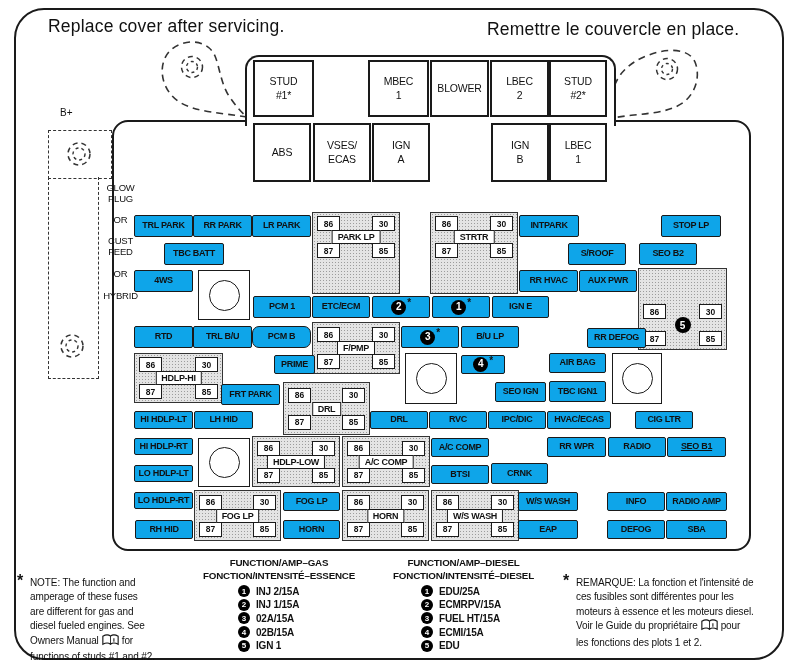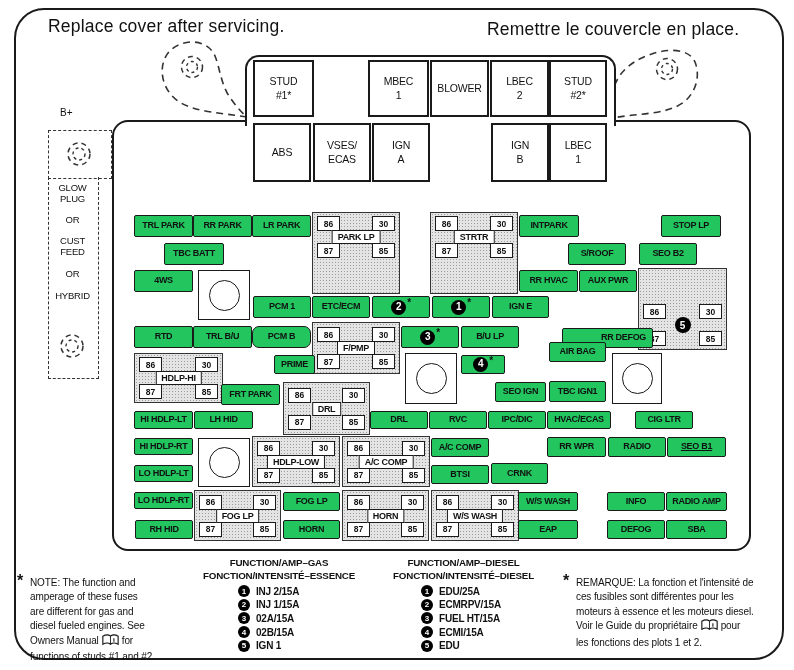--- a/index.html
+++ b/index.html
@@ -9,21 +9,21 @@
   
   .outer{left:14px;top:8px;width:766px;height:648px;border:2.2px solid #1a1a1a;border-radius:30px;}
   .panel{left:112px;top:120px;width:635px;height:427px;border:2.2px solid #1a1a1a;border-radius:16px;background:#fff;}
   .top-enclosure{left:245px;top:55px;width:367px;height:69px;border:2.2px solid #1a1a1a;border-bottom:none;
                  border-radius:14px 14px 0 0;background:#fff;z-index:3;}
   .hdr{font-size:17.5px;letter-spacing:.2px;white-space:nowrap;z-index:2;}
   
   .bigbox{border:2px solid #1a1a1a;background:#fff;display:flex;align-items:center;justify-content:center;
           text-align:center;font-size:10.5px;line-height:1.3;white-space:pre-line;z-index:4;letter-spacing:-0.2px;}
   
-  .fuse{border:1.6px solid #1a1a1a;border-radius:2px;background:#22c55e;display:flex;align-items:center;
+  .fuse{border:1.6px solid #1a1a1a;border-radius:2px;background:#0ea5e9;display:flex;align-items:center;
         justify-content:center;text-align:center;font-size:9px;font-weight:700;letter-spacing:-0.3px;
         white-space:pre-line;line-height:1.05;z-index:5;}
   
   .relay{background-color:#e4e4e4;
          background-image:radial-gradient(#9c9c9c 0.7px, rgba(0,0,0,0) 0.8px);
          background-size:3px 3px;border:1.4px solid #333;z-index:4;}
   .relay-inner{position:absolute;left:2px;right:2px;height:44px;}
   .pin{position:absolute;width:21px;height:13px;border:1.5px solid #1a1a1a;background:#fff;font-size:8.5px;
        font-weight:700;display:flex;align-items:center;justify-content:center;}
   .pin.tl{left:2px;top:1px;} .pin.tr{right:2px;top:1px;} .pin.bl{left:2px;bottom:1px;} .pin.br{right:2px;bottom:1px;}
@@ -80,21 +80,21 @@
     <circle cx="72" cy="346" r="11" fill="none" stroke="#333" stroke-width="1.5" stroke-dasharray="5 4"></circle>
     <circle cx="72" cy="346" r="6" fill="none" stroke="#333" stroke-width="1.4" stroke-dasharray="3 3"></circle>
   </svg>
 
   <div class="abs hdr" style="left:48px;top:16px;">Replace cover after servicing.</div>
   <div class="abs hdr" style="left:487px;top:19px;">Remettre le couvercle en place.</div>
 
   <div class="abs bplus" style="left:60px;top:107px;">B+</div>
   <div class="abs dashbox" style="left:48px;top:130px;width:62px;height:47px;"></div>
   <div class="abs dashbox" style="left:48px;top:177px;width:49px;height:201px;border-top:none;"></div>
-  <div class="abs glowcol" style="left:48px;top:182px;width:49px;">
+  <div class="abs glowcol" style="left:48px;top:182px;width:49px;padding-left:48px;">
     <div>GLOW</div>
     <div>PLUG</div>
     <div>OR</div>
     <div>CUST</div>
     <div>FEED</div>
     <div>OR</div>
     <div>HYBRID</div>
   </div>
 
   <div id="build-layer">
@@ -127,23 +127,23 @@
       <div class="abs fuse" style="left: 134px; top: 270px; width: 57px; height: 20px;">4WS</div>
       <div class="abs fuse" style="left: 519px; top: 270px; width: 57px; height: 20px;">RR HVAC</div>
       <div class="abs fuse" style="left: 579px; top: 270px; width: 56px; height: 20px;">AUX PWR</div>
       <div class="abs fuse" style="left: 253px; top: 296px; width: 56px; height: 20px;">PCM 1</div>
       <div class="abs fuse" style="left: 312px; top: 296px; width: 56px; height: 20px;">ETC/ECM</div>
       <div class="abs fuse" style="left: 492px; top: 296px; width: 55px; height: 20px;">IGN E</div>
       <div class="abs fuse" style="left: 134px; top: 326px; width: 57px; height: 20px;">RTD</div>
       <div class="abs fuse" style="left: 193px; top: 326px; width: 57px; height: 20px;">TRL B/U</div>
       <div class="abs fuse" style="left: 252px; top: 326px; width: 57px; height: 20px; border-radius: 7px;">PCM B</div>
       <div class="abs fuse" style="left: 461px; top: 326px; width: 56px; height: 20px;">B/U LP</div>
-      <div class="abs fuse" style="left: 562px; top: 328px; width: 57px; height: 18px; padding-left: 32px;">RR DEFOG</div>
+      <div class="abs fuse" style="left: 587px; top: 328px; width: 57px; height: 18px;">RR DEFOG</div>
       <div class="abs fuse" style="left: 274px; top: 355px; width: 39px; height: 17px;">PRIME</div>
-      <div class="abs fuse" style="left: 549px; top: 342px; width: 55px; height: 18px;">AIR BAG</div>
+      <div class="abs fuse" style="left: 549px; top: 353px; width: 55px; height: 18px;">AIR BAG</div>
       <div class="abs fuse" style="left: 221px; top: 384px; width: 57px; height: 19px;">FRT PARK</div>
       <div class="abs fuse" style="left: 495px; top: 382px; width: 49px; height: 18px;">SEO IGN</div>
       <div class="abs fuse" style="left: 549px; top: 381px; width: 55px; height: 19px;">TBC IGN1</div>
       <div class="abs fuse" style="left: 134px; top: 411px; width: 57px; height: 16px;">HI HDLP-LT</div>
       <div class="abs fuse" style="left: 194px; top: 411px; width: 57px; height: 16px;">LH HID</div>
       <div class="abs fuse" style="left: 370px; top: 411px; width: 56px; height: 16px;">DRL</div>
       <div class="abs fuse" style="left: 429px; top: 411px; width: 56px; height: 16px;">RVC</div>
       <div class="abs fuse" style="left: 488px; top: 411px; width: 56px; height: 16px;">IPC/DIC</div>
       <div class="abs fuse" style="left: 547px; top: 411px; width: 62px; height: 16px;">HVAC/ECAS</div>
       <div class="abs fuse" style="left: 635px; top: 411px; width: 56px; height: 16px;">CIG LTR</div>

